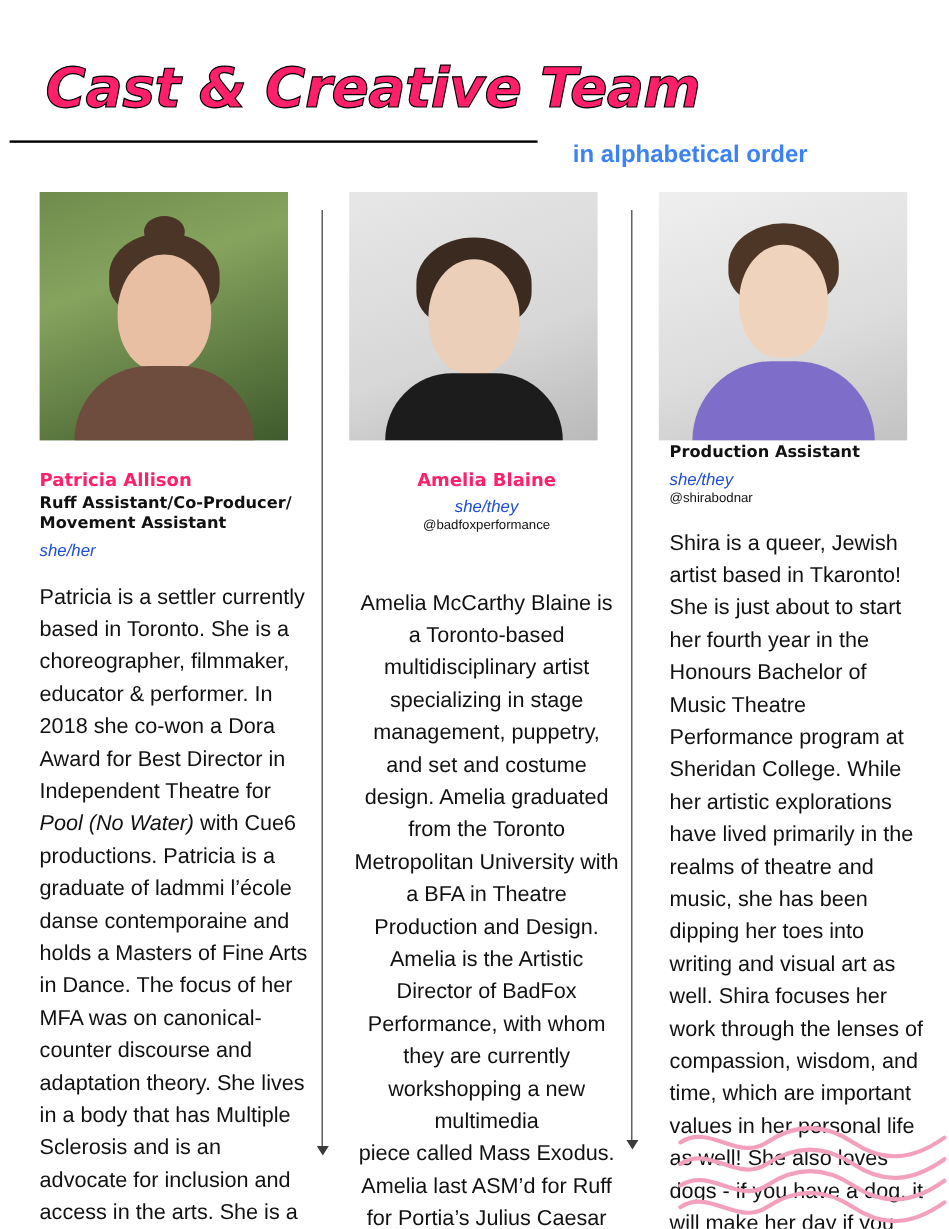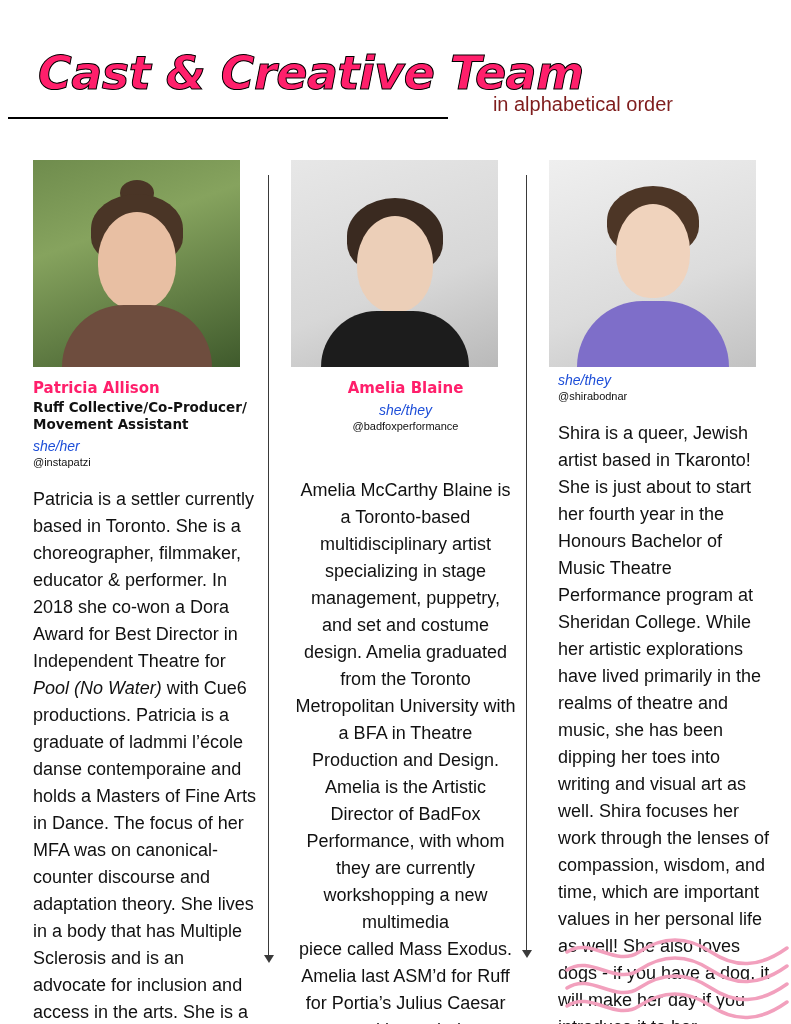--- a/index.html
+++ b/index.html
@@ -48,24 +48,25 @@
     position: absolute;
     left: 8px;
     top: 117px;
     width: 440px;
     height: 2px;
     background: #000000;
   }
   .subtitle {
     position: absolute;
     right: 118px;
-    top: 93px;
+    top: 118px;
     font-size: 20px;
-    color: #7f1d1d;
+    color: #3b82f6;
     white-space: nowrap;
+    font-weight: bold;
   }
 
   
   .columns {
     position: absolute;
     left: 0;
     top: 160px;
     width: 791px;
   }
   .col {
@@ -120,21 +121,21 @@
 
   .f1 { width: 76px; height: 96px; top: 56px; background: #eccfb8; }
   .hair1 { position: absolute; left: 50%; transform: translateX(-50%); top: 38px; width: 96px; height: 76px; background: #3a2a20; border-radius: 50% 50% 40% 40%; }
   .body1 { position: absolute; left: 50%; transform: translateX(-50%); bottom: 0; width: 148px; height: 56px; background: #1c1c1c; border-radius: 72px 72px 0 0; }
 
   .f2 { width: 74px; height: 94px; top: 44px; background: #f0d3bd; }
   .hair2 { position: absolute; left: 50%; transform: translateX(-50%); top: 26px; width: 92px; height: 70px; background: #4d3626; border-radius: 50% 50% 42% 42%; }
   .body2 { position: absolute; left: 50%; transform: translateX(-50%); bottom: 0; width: 152px; height: 66px; background: #7e6ec9; border-radius: 74px 74px 0 0; }
 
   .name {
-    margin-top: 12px;
+    margin-top: 24px;
     font-family: "DejaVu Sans", sans-serif;
     font-weight: bold;
     font-size: 15px;
     color: #ff1f6b;
     line-height: 1.2;
   }
   .role {
     font-family: "DejaVu Sans", sans-serif;
     font-weight: bold;
     font-size: 13.5px;
@@ -193,24 +194,23 @@
     <div class="arrow arrow-1"></div>
 
     <div class="col col-0">
       <div class="photo p0">
         <div class="bun0"></div>
         <div class="hair0"></div>
         <div class="face f0"></div>
         <div class="body0"></div>
       </div>
       <div class="name">Patricia Allison</div>
-      <div class="role" style="white-space: pre-line;">Ruff Collective/Co-Producer/
+      <div class="role" style="white-space: pre-line;">Ruff Assistant/Co-Producer/
 Movement Assistant</div>
       <div class="pronouns">she/her</div>
-      <div class="handle">@instapatzi</div>
       <div class="bio">
         <span>Patricia is a settler currently based in Toronto. She is a choreographer, filmmaker, educator &amp; performer. In 2018 she co-won a Dora Award for Best Director in Independent Theatre for </span><em>Pool (No Water)</em><span> with Cue6 productions. Patricia is a graduate of ladmmi l’école danse contemporaine and holds a Masters of Fine Arts in Dance. The focus of her MFA was on canonical-counter discourse and adaptation theory. She lives in a body that has Multiple Sclerosis and is an advocate for inclusion and access in the arts. She is a member of the Shakespeare in the Ruff Leadership collective.</span>
       </div>
     </div>
 
     <div class="col col-1">
       <div class="photo p1">
         <div class="hair1"></div>
         <div class="face f1"></div>
         <div class="body1"></div>
@@ -224,20 +224,21 @@
 to be back in the park.</span>
       </div>
     </div>
 
     <div class="col col-2">
       <div class="photo p2">
         <div class="hair2"></div>
         <div class="face f2"></div>
         <div class="body2"></div>
       </div>
+      <div class="role" style="white-space: pre-line;">Production Assistant</div>
       <div class="pronouns">she/they</div>
       <div class="handle">@shirabodnar</div>
       <div class="bio">
         <span>Shira is a queer, Jewish artist based in Tkaronto! She is just about to start her fourth year in the Honours Bachelor of Music Theatre Performance program at Sheridan College. While her artistic explorations have lived primarily in the realms of theatre and music, she has been dipping her toes into writing and visual art as well. Shira focuses her work through the lenses of compassion, wisdom, and time, which are important values in her personal life as well! She also loves dogs - if you have a dog, it will make her day if you introduce it to her.</span>
       </div>
     </div>
 
   </div>
 
   <svg class="wave" viewBox="0 0 230 90">

